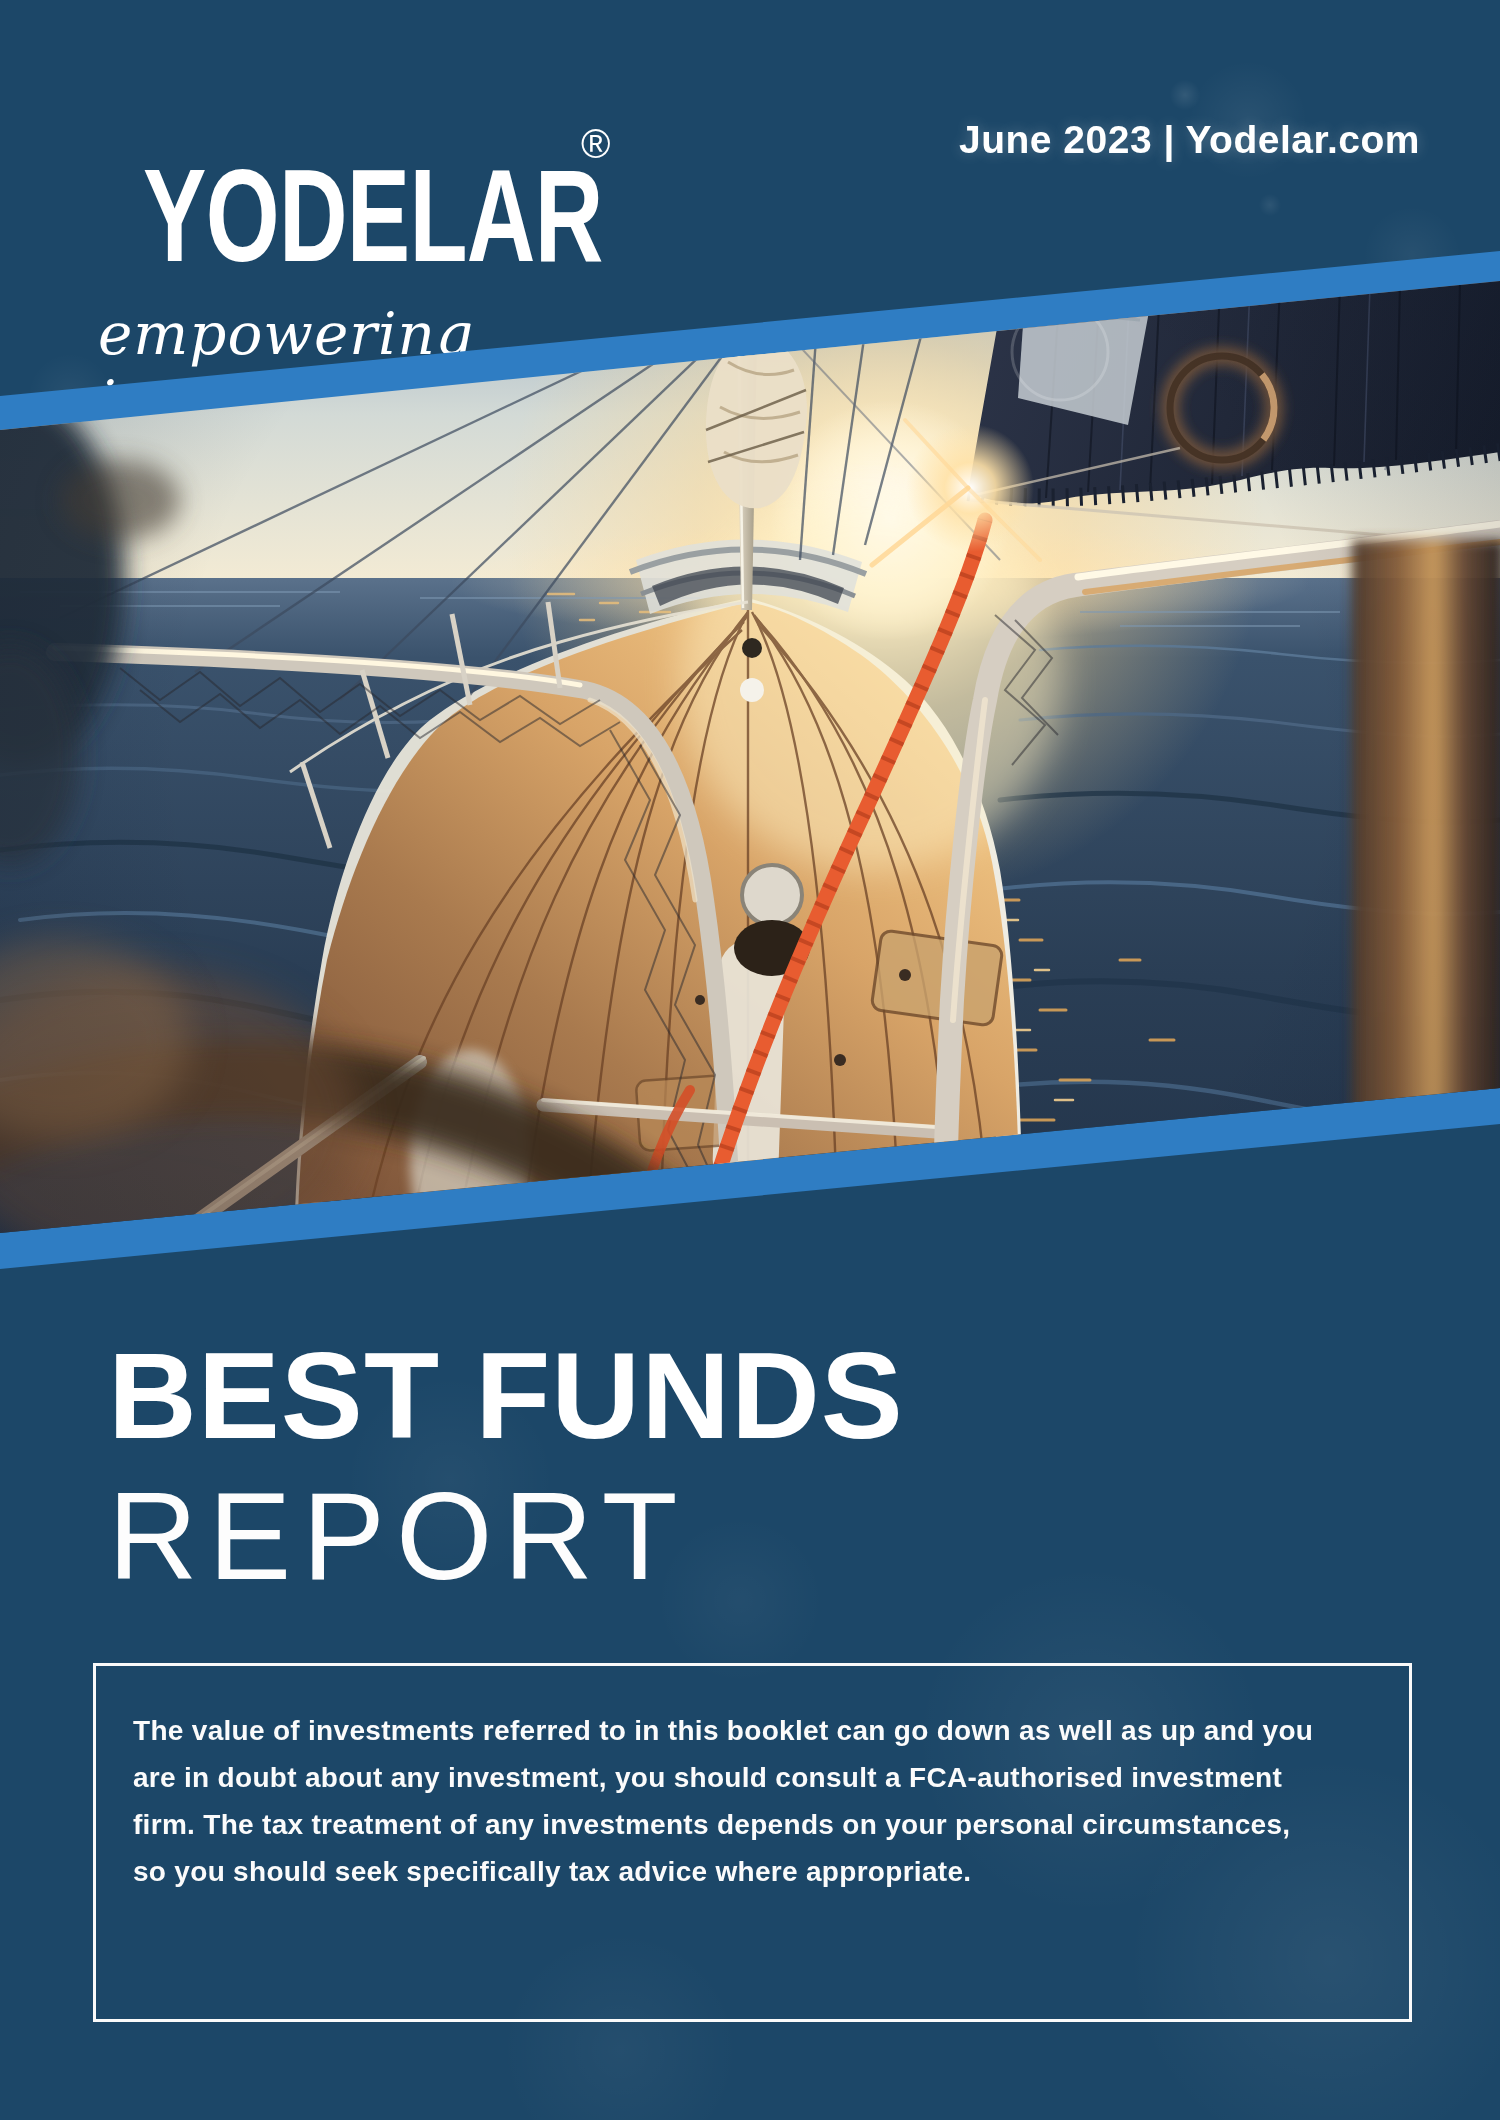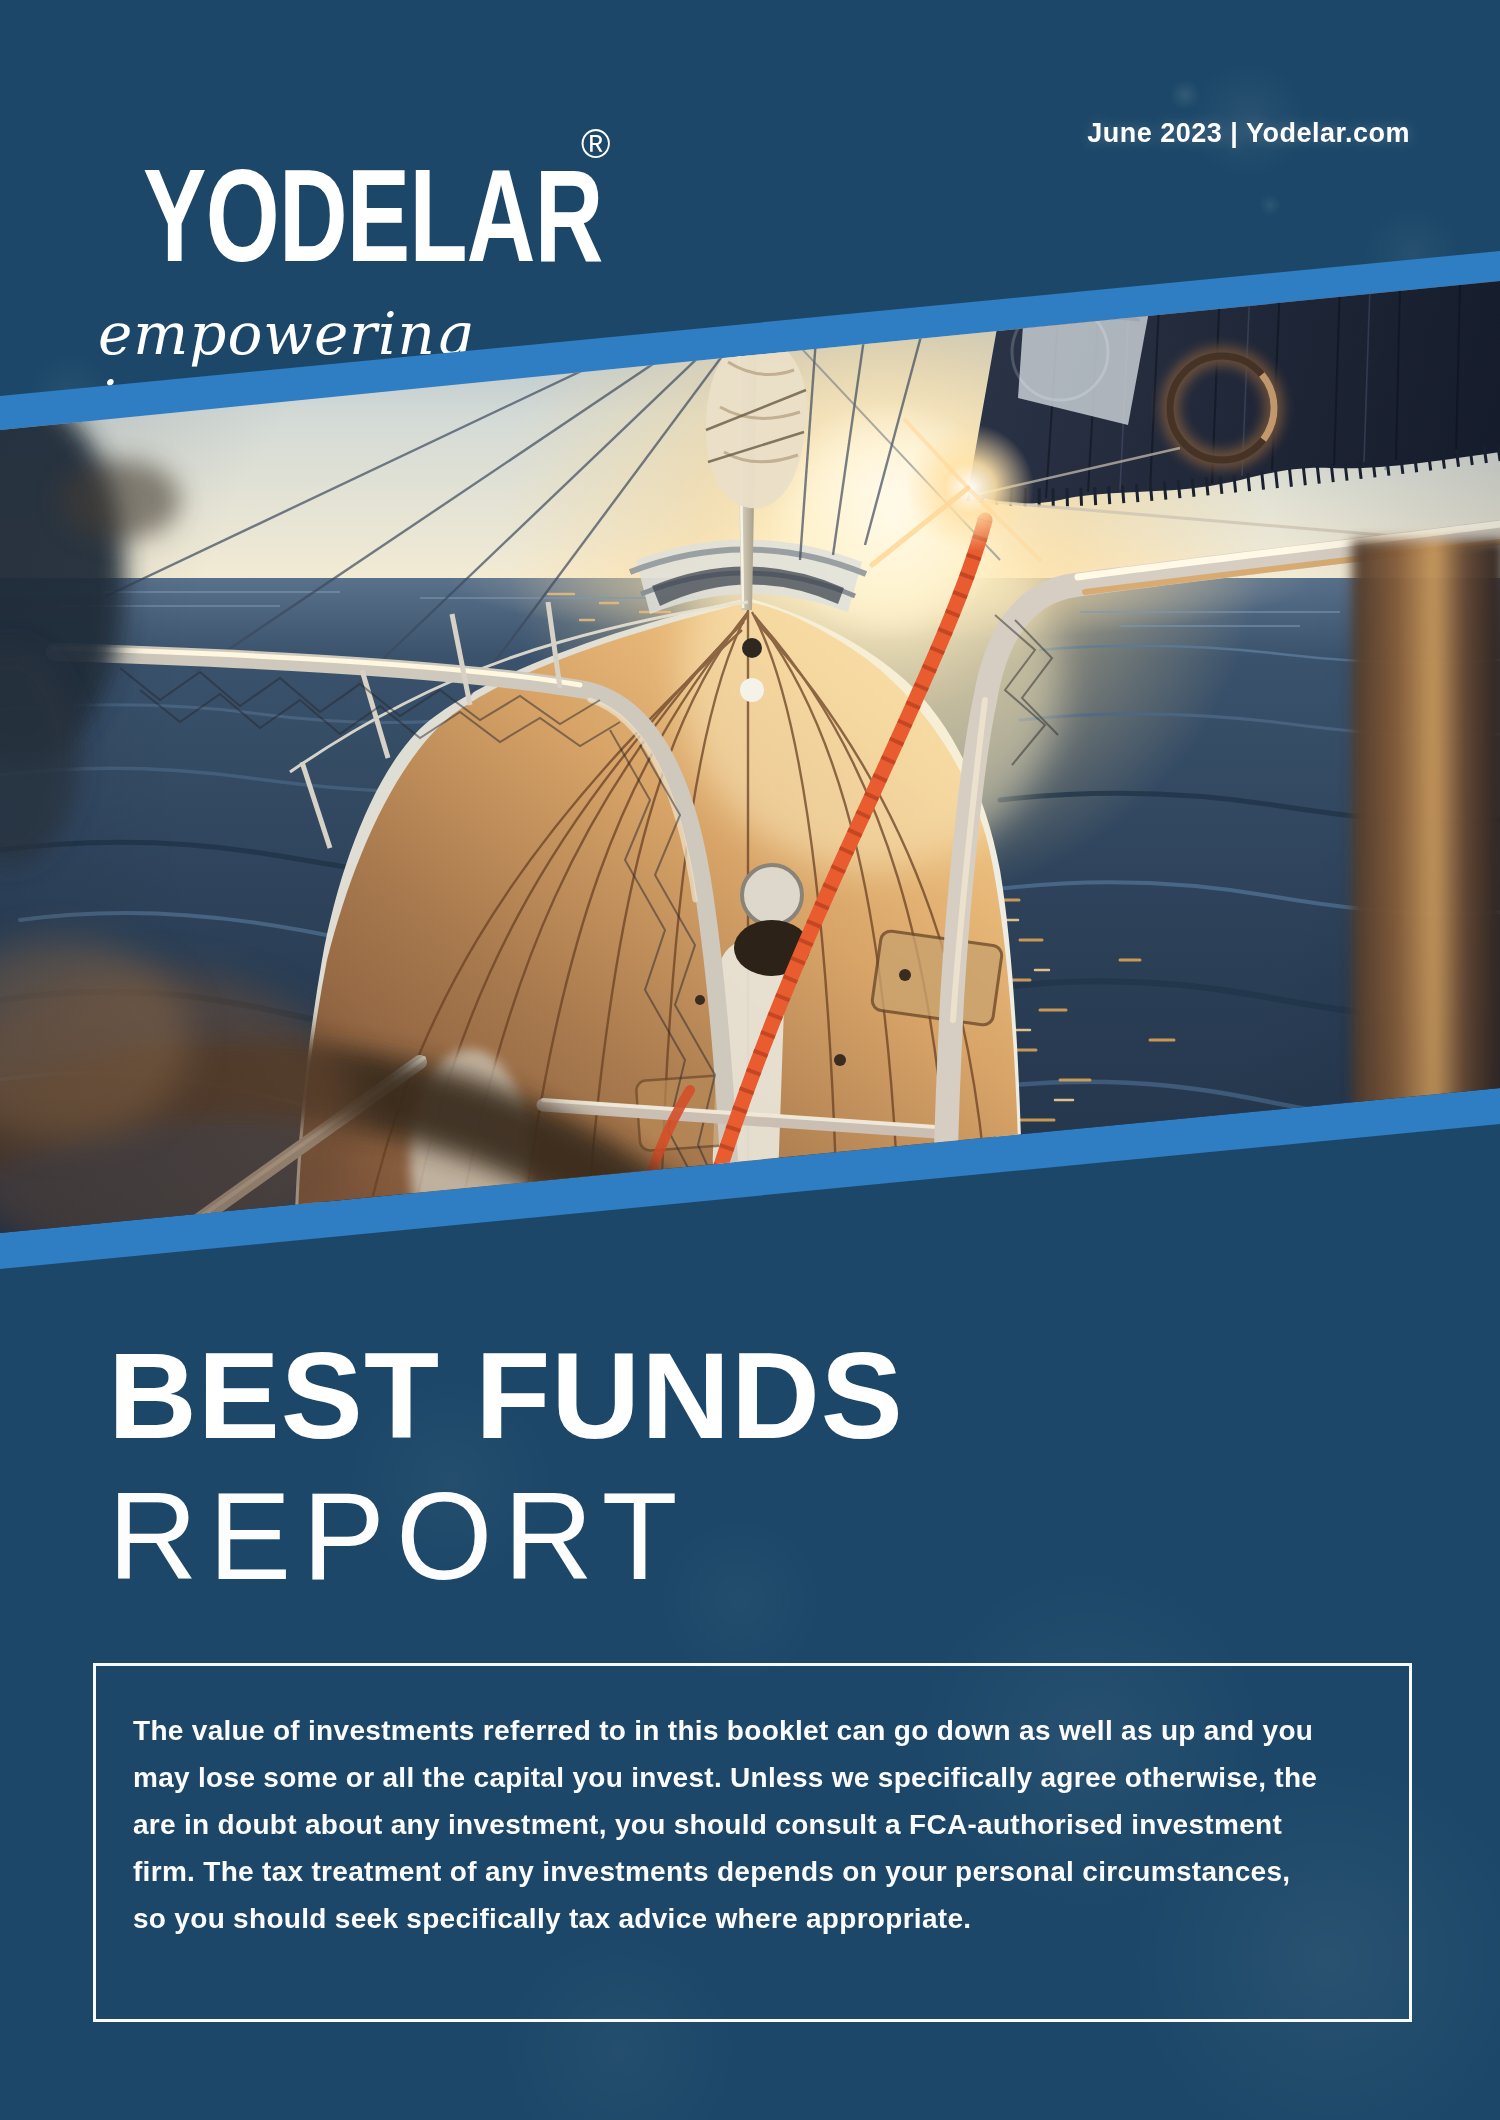--- a/index.html
+++ b/index.html
@@ -25,21 +25,21 @@
     display:inline-block;font-size:132px;font-weight:700;line-height:1;
     letter-spacing:-1px;transform:scaleX(.72);transform-origin:left top;color:#fff;
   }
   .logo-reg{position:absolute;left:438px;top:-28px;font-size:40px;font-weight:400;color:#fff;}
   .tagline{
     position:absolute;left:98px;top:300px;width:600px;
     font-family:"DejaVu Serif",serif;font-style:italic;font-size:58px;color:#fff;
     letter-spacing:1px;
   }
   .issue{
-    position:absolute;right:90px;top:118px;font-size:27px;font-weight:700;
+    position:absolute;right:80px;top:118px;font-size:39px;font-weight:700;
     letter-spacing:.5px;color:#fff;text-shadow:0 0 14px rgba(255,255,255,.25);
   }
   .photo-band{position:absolute;left:0;top:0;width:1500px;height:2120px;pointer-events:none;}
   .title-block{position:absolute;left:108px;top:1292px;line-height:141px;}
   .title-line1{font-size:123px;font-weight:700;letter-spacing:1px;color:#fff;margin-top:33px;}
   .title-line2{font-size:124px;font-weight:400;letter-spacing:11px;color:#fdfdfd;}
   .disclaimer-box{
     position:absolute;left:93px;top:1663px;width:1319px;height:359px;
     border:3px solid #fafafa;box-sizing:border-box;
     padding:41px 55px 0 37px;
@@ -333,19 +333,18 @@
     </svg>
   </div>
 
   <div class="title-block">
     <div class="title-line1">BEST FUNDS</div>
     <div class="title-line2">REPORT</div>
   </div>
 
   <div class="disclaimer-box">
     <div class="disclaimer-line">The value of investments referred to in this booklet can go down as well as up and you</div>
-    <div class="disclaimer-line">may lose some or all the capital you invest. Unless we specifically agree otherwise, the</div>
     <div class="disclaimer-line">are in doubt about any investment, you should consult a FCA-authorised investment</div>
     <div class="disclaimer-line">firm. The tax treatment of any investments depends on your personal circumstances,</div>
     <div class="disclaimer-line">so you should seek specifically tax advice where appropriate.</div>
   </div>
 
 </div>
 
 </body></html>

